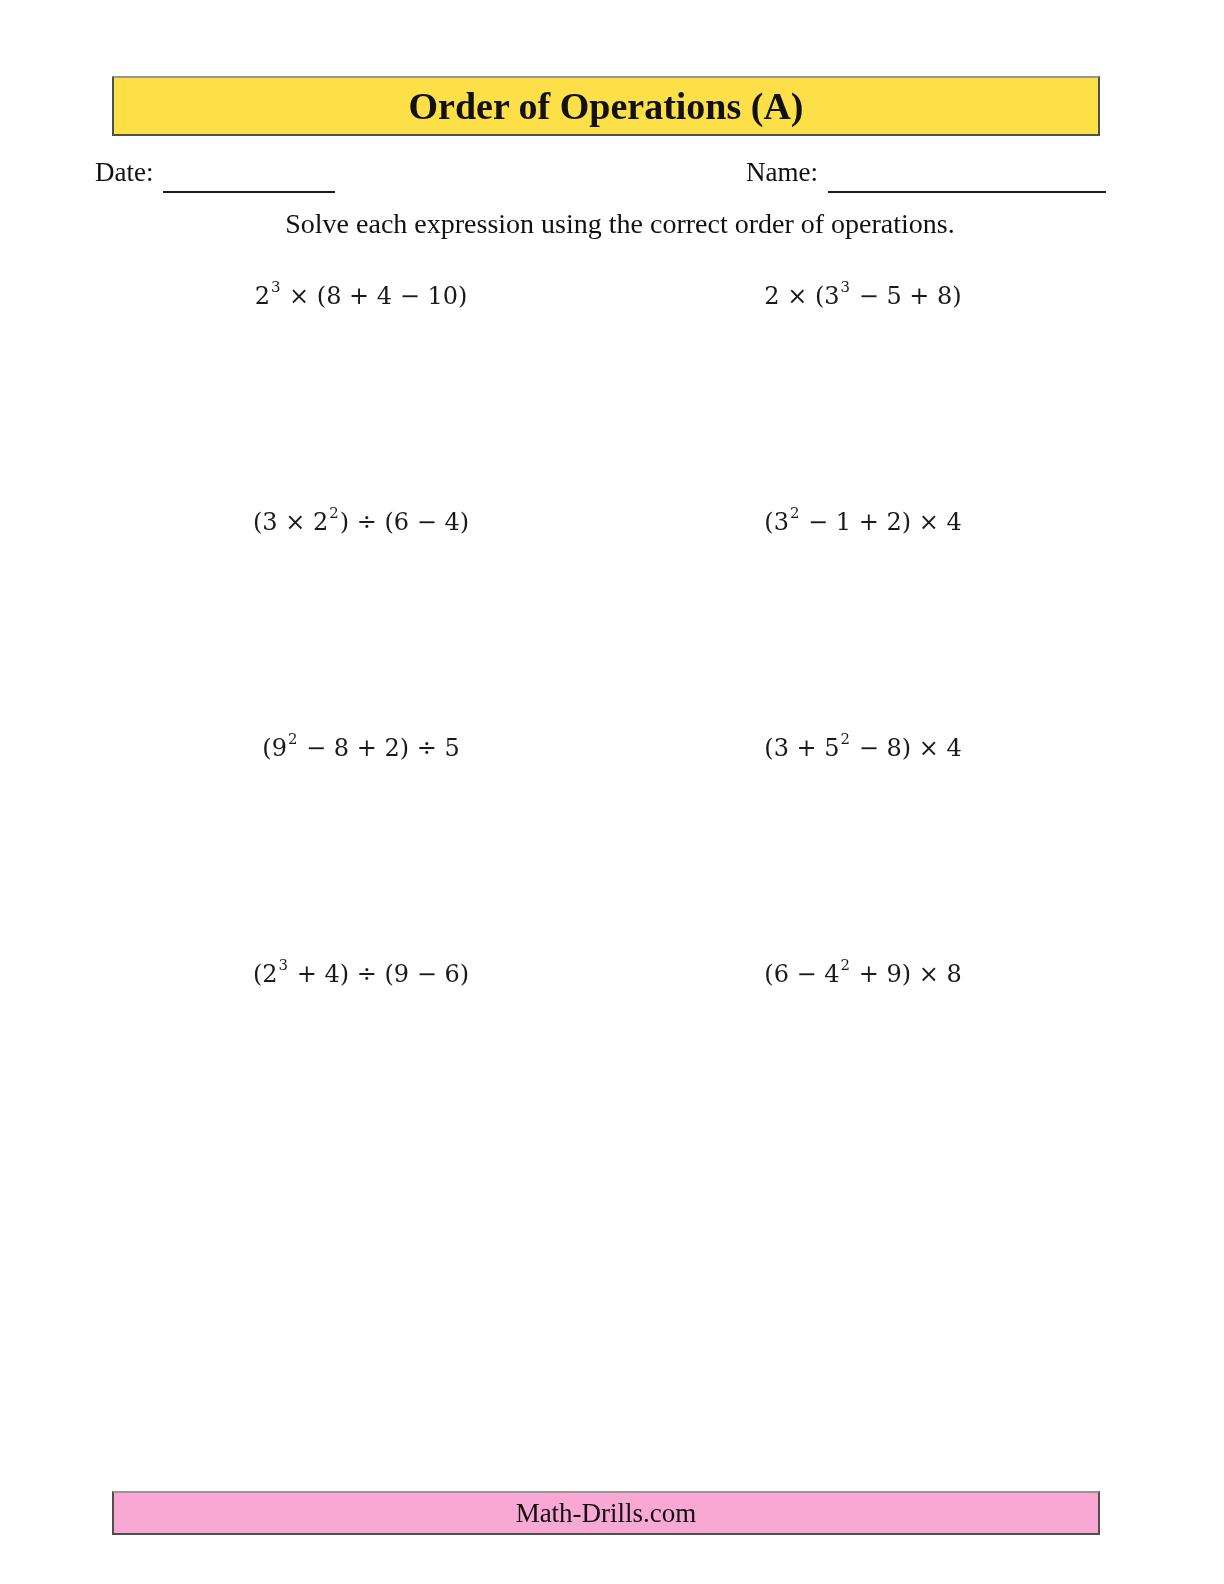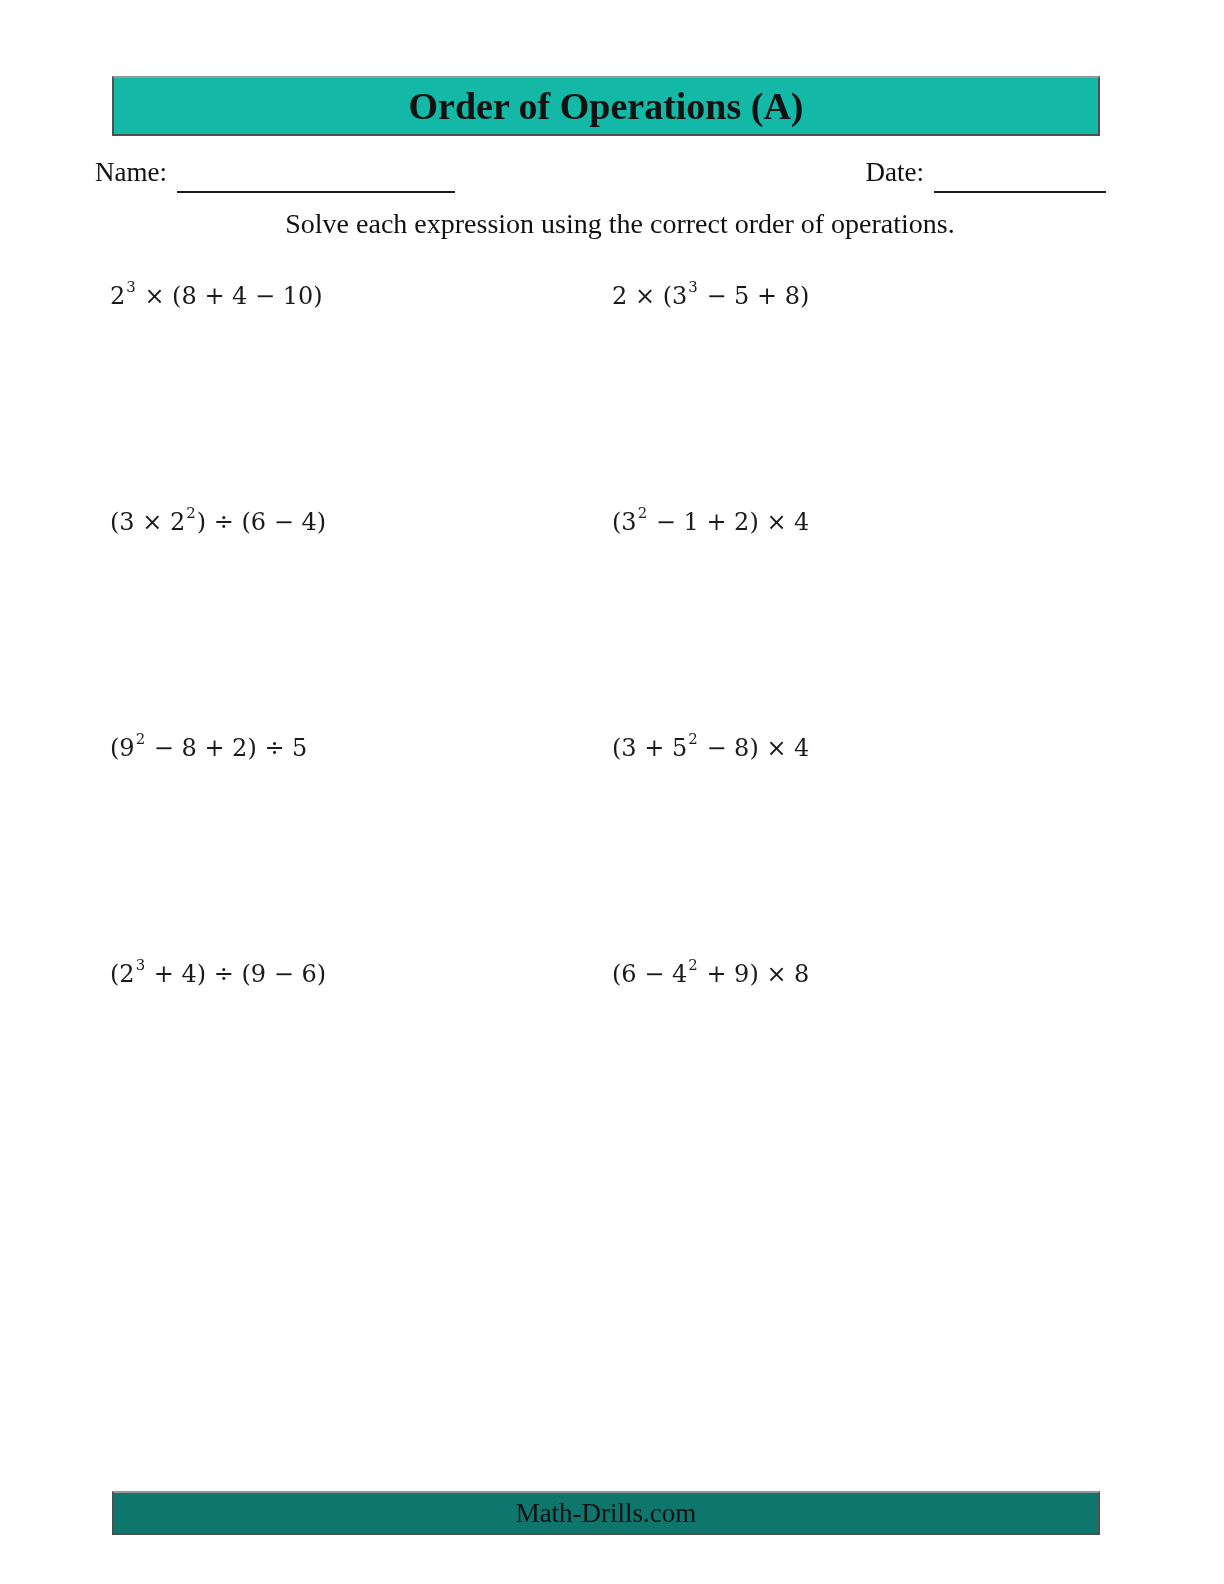--- a/index.html
+++ b/index.html
@@ -19,21 +19,21 @@
     position: absolute;
     left: 112px;
     top: 76px;
     width: 984px;
     height: 56px;
     border: 2px solid #4f4f4f;
     border-top-color: #979797;
     display: flex;
     align-items: center;
     justify-content: center;
-    background: #14b8a6;
+    background: #fde047;
   }
   .title-box h1 {
     margin: 0;
     font-size: 38px;
     font-weight: bold;
     letter-spacing: 0px;
     font-family: "Liberation Serif", "DejaVu Serif", serif;
   }
 
   .fields-row {
@@ -80,20 +80,21 @@
     display: grid;
     grid-template-columns: 1fr 1fr;
     grid-auto-rows: 226px;
   }
   .problem {
     font-family: "DejaVu Serif", "Liberation Serif", serif;
     font-size: 24px;
     line-height: 1.25;
     white-space: nowrap;
     color: #1a1a1a;
+    text-align: center;
   }
   .problem sup {
     font-size: 0.62em;
     line-height: 0;
     position: relative;
     top: -0.18em;
     margin-left: 1px;
     margin-right: 1px;
   }
 
@@ -101,41 +102,41 @@
     position: absolute;
     left: 112px;
     top: 1491px;
     width: 984px;
     height: 40px;
     border: 2px solid #4f4f4f;
     border-top-color: #979797;
     display: flex;
     align-items: center;
     justify-content: center;
-    background: #0f766e;
+    background: #f9a8d4;
   }
   .footer-box .site {
     font-size: 27px;
   }
 </style>
 </head>
 <body>
 
 <div class="title-box">
   <h1>Order of Operations (A)</h1>
 </div>
 
 <div class="fields-row">
   <div class="field-group">
+    <span>Date:</span>
+    <span class="write-line date"></span>
+  </div>
+  <div class="field-group">
     <span>Name:</span>
     <span class="write-line name"></span>
-  </div>
-  <div class="field-group">
-    <span>Date:</span>
-    <span class="write-line date"></span>
   </div>
 </div>
 
 <div class="instruction">Solve each expression using the correct order of operations.</div>
 
 <div class="problems-grid">
     <div class="problem"><span>2</span><sup>3</sup><span> × (8 + 4 − 10)</span></div>
     <div class="problem"><span>2 × (3</span><sup>3</sup><span> − 5 + 8)</span></div>
     <div class="problem"><span>(3 × 2</span><sup>2</sup><span>) ÷ (6 − 4)</span></div>
     <div class="problem"><span>(3</span><sup>2</sup><span> − 1 + 2) × 4</span></div>

